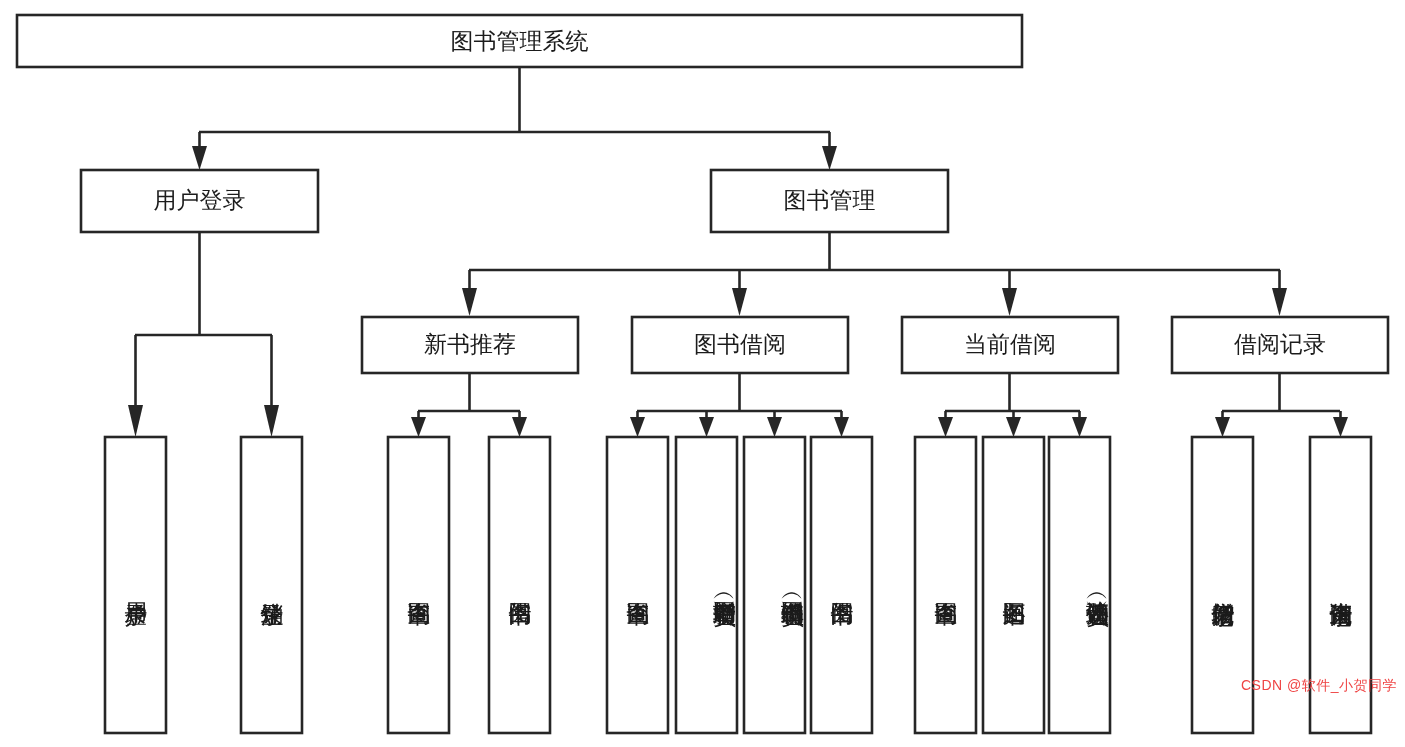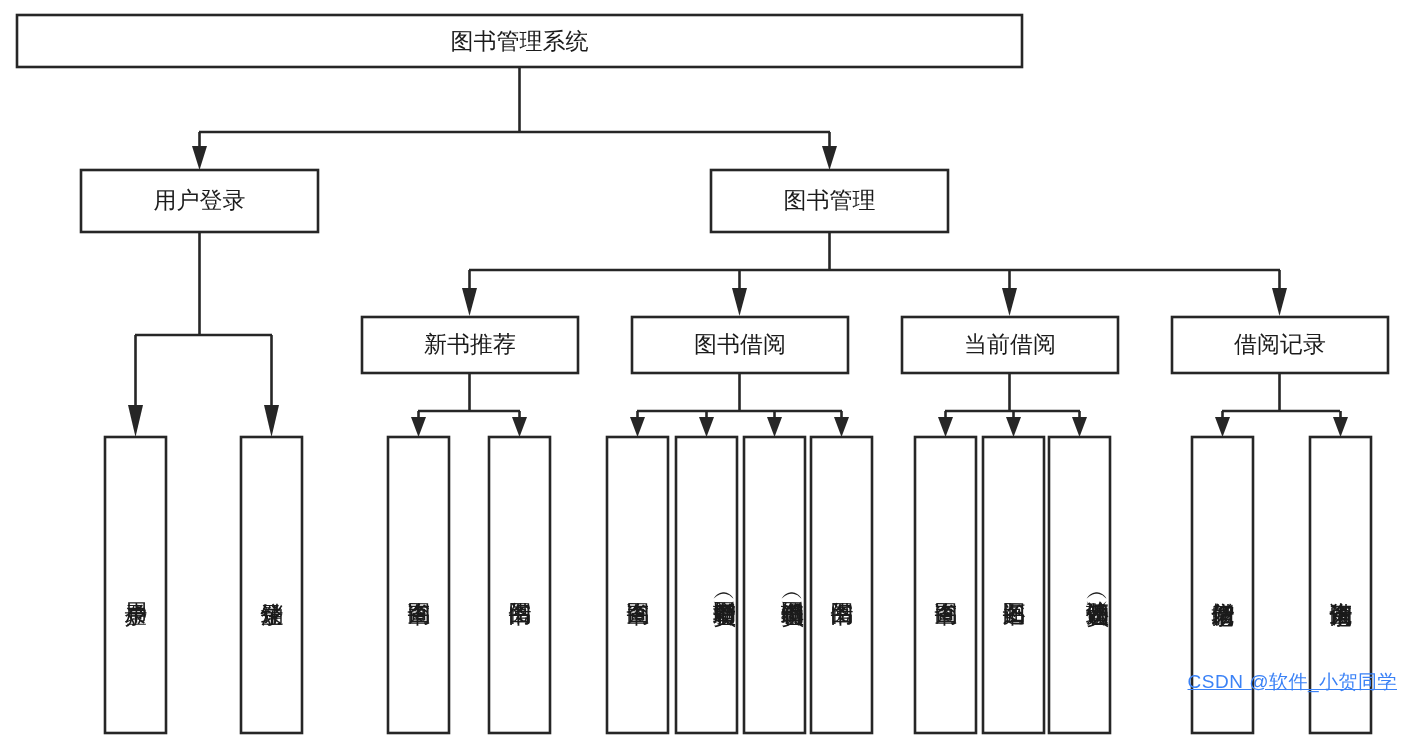--- a/index.html
+++ b/index.html
@@ -69,25 +69,24 @@
     justify-content: center;
     white-space: nowrap;
     letter-spacing: 0.5px;
     pointer-events: none;
   }
   .watermark {
     position: absolute;
     right: 8px;
     bottom: 6px;
     font-family: "Liberation Sans", "DejaVu Sans", sans-serif;
-    font-size: 19px;
-    color: #3b82f6;
+    font-size: 14px;
+    color: #ef4444;
     white-space: nowrap;
     letter-spacing: 0.5px;
-    text-decoration: underline;
   }
 </style>
 </head>
 <body>
 
 <div id="diagram-root">
 
   <svg class="diagram" viewBox="0 0 1405 747">
 
     <g>

